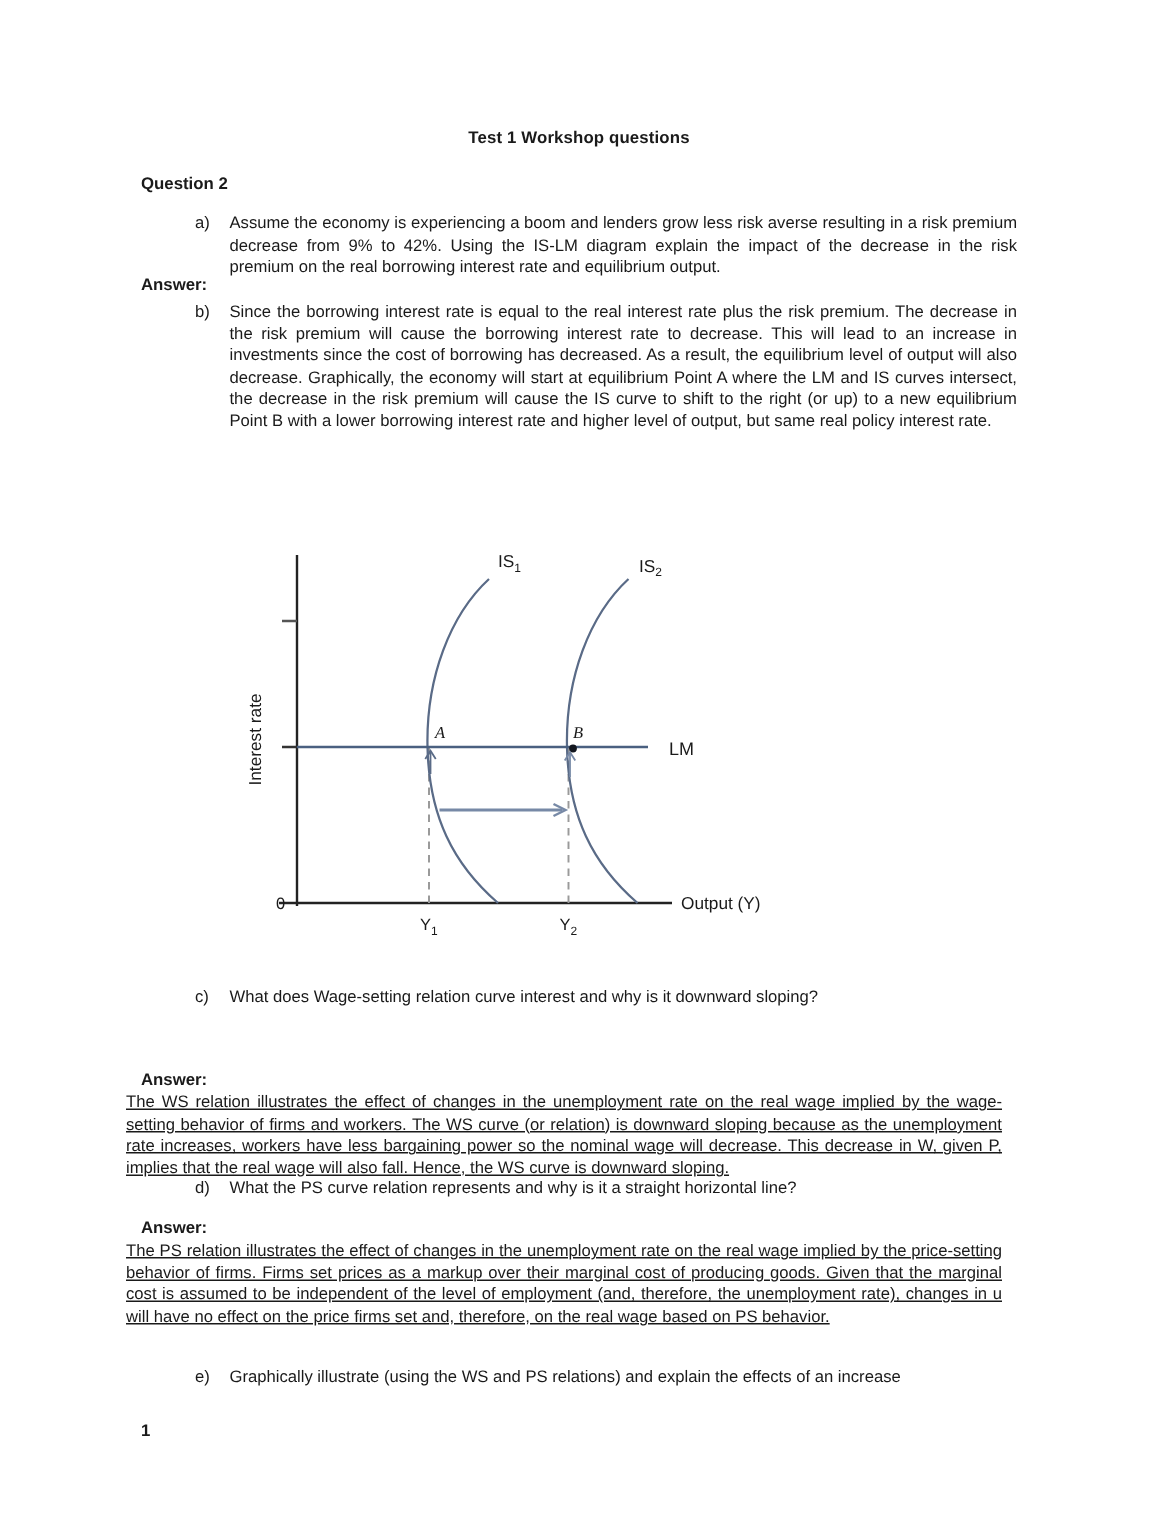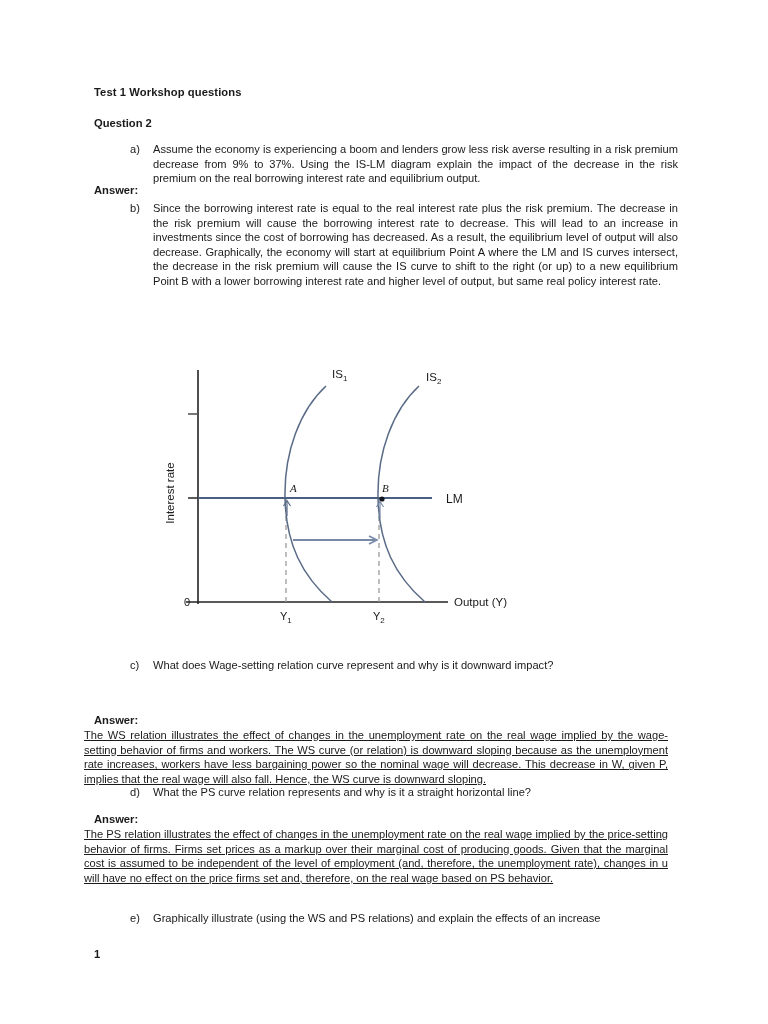--- a/index.html
+++ b/index.html
@@ -20,20 +20,21 @@
     left: 0; top: 0;
     width: 768px;
     height: 1024px;
     background: #ffffff;
   }
   .doc-title {
     position: absolute;
     left: 94px;
     top: 86px;
     width: 584px;
+    text-align: center;
     font-size: 11.2px;
     font-weight: bold;
     letter-spacing: 0.1px;
   }
   .q-heading {
     position: absolute;
     left: 94px;
     font-size: 11.2px;
     font-weight: bold;
   }
@@ -101,21 +102,21 @@
 <body>
 
 <div class="page">
 
   <div class="doc-title">Test 1 Workshop questions</div>
 
   <div class="q-heading" id="question-1">Question 2</div>
 
   <div class="list-item" id="item-a">
     <span class="marker">a)</span>
-    <span class="body">Assume the economy is experiencing a boom and lenders grow less risk averse resulting in a risk premium decrease from 9% to 37%. Using the IS-LM diagram explain the impact of the decrease in the risk premium on the real borrowing interest rate and equilibrium output.</span>
+    <span class="body">Assume the economy is experiencing a boom and lenders grow less risk averse resulting in a risk premium decrease from 9% to 42%. Using the IS-LM diagram explain the impact of the decrease in the risk premium on the real borrowing interest rate and equilibrium output.</span>
   </div>
 
   <div class="q-heading" id="answer-label-b">Answer:</div>
 
   <div class="list-item" id="item-b">
     <span class="marker">b)</span>
     <span class="body">Since the borrowing interest rate is equal to the real interest rate plus the risk premium. The decrease in the risk premium will cause the borrowing interest rate to decrease. This will lead to an increase in investments since the cost of borrowing has decreased. As a result, the equilibrium level of output will also decrease. Graphically, the economy will start at equilibrium Point A where the LM and IS curves intersect, the decrease in the risk premium will cause the IS curve to shift to the right (or up) to a new equilibrium Point B with a lower borrowing interest rate and higher level of output, but same real policy interest rate.</span>
   </div>
 
   <div class="figure">
@@ -161,21 +162,21 @@
       <text x="24" y="258" font-family="Liberation Sans, sans-serif" font-size="11" fill="#1a1a1a">0</text>
       <text x="120" y="272" font-family="Liberation Sans, sans-serif" font-size="11" fill="#1a1a1a">Y<tspan font-size="8" dy="3">1</tspan></text>
       <text x="213" y="272" font-family="Liberation Sans, sans-serif" font-size="11" fill="#1a1a1a">Y<tspan font-size="8" dy="3">2</tspan></text>
       <text x="294" y="258" font-family="Liberation Sans, sans-serif" font-size="11.5" fill="#1a1a1a">Output (Y)</text>
       <text x="14" y="145" font-family="Liberation Sans, sans-serif" font-size="11.5" fill="#1a1a1a" transform="rotate(-90 14 145)" text-anchor="middle">Interest rate</text>
     </svg>
   </div>
 
   <div class="list-item" id="item-c">
     <span class="marker">c)</span>
-    <span class="body">What does Wage-setting relation curve represent and why is it downward impact?</span>
+    <span class="body">What does Wage-setting relation curve interest and why is it downward sloping?</span>
   </div>
 
   <div class="q-heading" id="answer-label-c">Answer:</div>
   <div class="para" id="answer-c-text">The WS relation illustrates the effect of changes in the unemployment rate on the real wage implied by the wage-setting behavior of firms and workers. The WS curve (or relation) is downward sloping because as the unemployment rate increases, workers have less bargaining power so the nominal wage will decrease. This decrease in W, given P, implies that the real wage will also fall. Hence, the WS curve is downward sloping.</div>
 
   <div class="list-item" id="item-d">
     <span class="marker">d)</span>
     <span class="body">What the PS curve relation represents and why is it a straight horizontal line?</span>
   </div>
 

